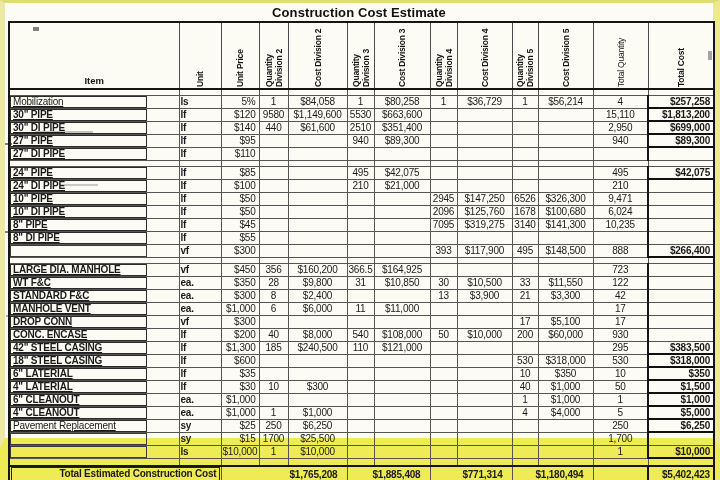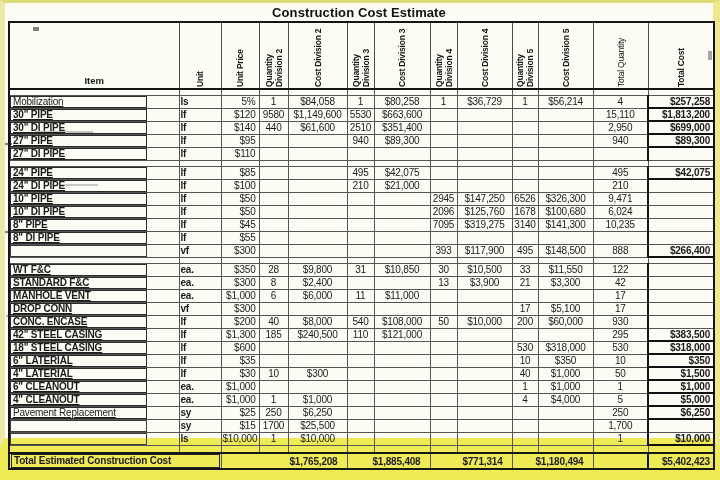--- a/index.html
+++ b/index.html
@@ -106,21 +106,21 @@
   tr.total-row td{
     height:14px;
     font-weight:700;
     border-top:2px solid #151515;
     font-size:10px;
   }
   tr.total-row .tbox{
     border:1.5px solid #222;
     height:14px;line-height:12px;
     padding:0 2px;
-    font-weight:700;white-space:nowrap;overflow:hidden;
+    font-weight:700;white-space:nowrap;overflow:hidden;text-align:right;
   }
   tr.total-row td.t-amt{text-align:right;padding-right:9px;}
   tr.total-row td.t-tc{text-align:right;padding-right:3px;border-left:2px solid #151515;}
   
   .art{position:absolute;background:rgba(25,25,25,.55);pointer-events:none;}
 </style>
 </head>
 <body>
 
 <div class="page">
@@ -432,20 +432,37 @@
           <td></td>
           <td></td>
           <td></td>
           <td></td>
           <td></td>
           <td></td>
           <td></td>
         </tr>
         <tr>
           <td class="col-item">
+            <div class="ibox">LARGE DIA. MANHOLE</div>
+          </td>
+          <td class="col-unit">vf</td>
+          <td class="col-price">$450</td>
+          <td class="col-q2">356</td>
+          <td class="col-c2">$160,200</td>
+          <td class="col-q3">366.5</td>
+          <td class="col-c3">$164,925</td>
+          <td class="col-q4"></td>
+          <td class="col-c4"></td>
+          <td class="col-q5"></td>
+          <td class="col-c5"></td>
+          <td class="col-tq">723</td>
+          <td class="col-tc"></td>
+        </tr>
+        <tr>
+          <td class="col-item">
             <div class="ibox">WT F&amp;C</div>
           </td>
           <td class="col-unit">ea.</td>
           <td class="col-price">$350</td>
           <td class="col-q2">28</td>
           <td class="col-c2">$9,800</td>
           <td class="col-q3">31</td>
           <td class="col-c3">$10,850</td>
           <td class="col-q4">30</td>
           <td class="col-c4">$10,500</td>

